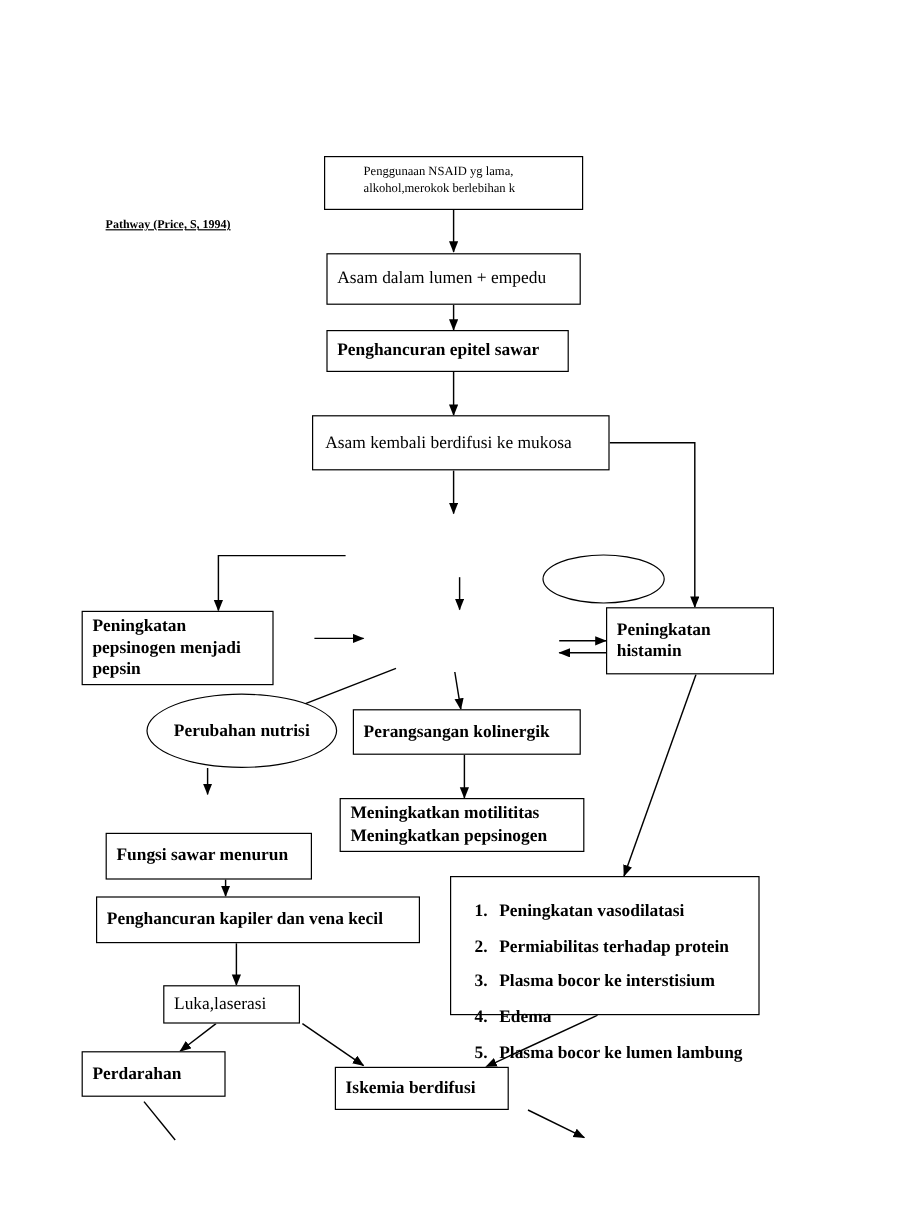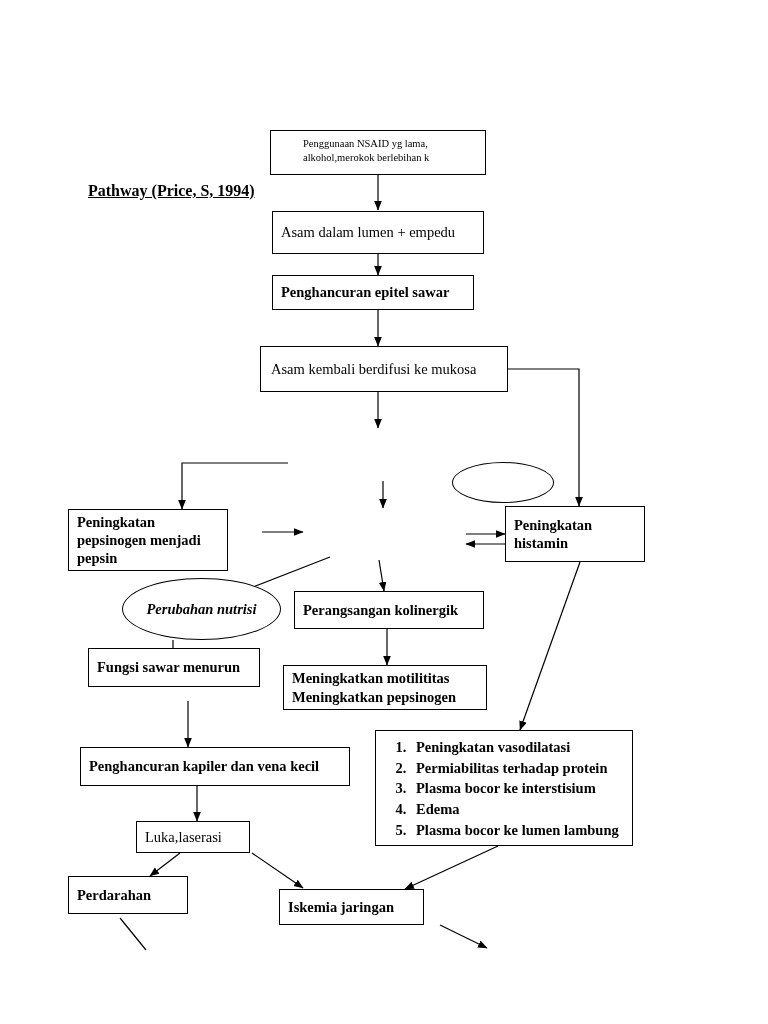--- a/index.html
+++ b/index.html
@@ -41,47 +41,46 @@
   .ellipse {
     position: absolute;
     border: 1px solid #000000;
     border-radius: 50%;
     background: #ffffff;
     box-sizing: border-box;
     display: flex;
     align-items: center;
     justify-content: center;
     text-align: center;
-    font-style: italic;
     font-weight: bold;
     font-size: 14.5px;
     line-height: 1.3;
   }
   .title {
     position: absolute;
     font-weight: bold;
-    font-size: 16px;
+    font-size: 10px;
     text-decoration: underline;
     white-space: nowrap;
   }
   .list-box {
     position: absolute;
     border: 1px solid #000000;
     background: #ffffff;
     box-sizing: border-box;
     font-weight: bold;
     font-size: 14.5px;
     padding: 8px 10px 8px 12px;
   }
   .list-box ol {
     margin: 0;
     padding-left: 22px;
   }
   .list-box li {
-    margin: 0 0 3px 0;
+    margin: 12px 0 3px 0;
     padding-left: 6px;
     line-height: 1.22;
   }
   svg.arrows {
     position: absolute;
     left: 0;
     top: 0;
     width: 768px;
     height: 1024px;
     pointer-events: none;
@@ -165,29 +164,29 @@
 
 
   <div class="box normal bold" style="left:505px; top:506px; width:140px; height:56px;">Peningkatan histamin</div>
 
   <div class="ellipse" style="left:122px; top:578px; width:159px; height:62px;">Perubahan nutrisi</div>
 
   <div class="box normal bold" style="left:294px; top:591px; width:190px; height:38px;">Perangsangan kolinergik</div>
 
   <div class="box normal bold" style="left:283px; top:665px; width:204px; height:45px;">Meningkatkan motilititas Meningkatkan pepsinogen</div>
 
-  <div class="box normal bold" style="left:88px; top:648px; width:172px; height:39px;">Fungsi sawar menurun</div>
+  <div class="box normal bold" style="left:88px; top:694px; width:172px; height:39px;">Fungsi sawar menurun</div>
 
   <div class="box normal bold" style="left:80px; top:747px; width:270px; height:39px;">Penghancuran kapiler dan vena kecil</div>
 
   <div class="box normal" style="left:136px; top:821px; width:114px; height:32px;">Luka,laserasi</div>
 
   <div class="box normal bold" style="left:68px; top:876px; width:120px; height:38px;">Perdarahan</div>
 
-  <div class="box normal bold" style="left:279px; top:889px; width:145px; height:36px;">Iskemia jaringan</div>
+  <div class="box normal bold" style="left:279px; top:889px; width:145px; height:36px;">Iskemia berdifusi</div>
 
   <div class="list-box" style="left:375px; top:730px; width:258px; height:116px;">
     <ol>
       <li>Peningkatan vasodilatasi</li>
       <li>Permiabilitas terhadap protein</li>
       <li>Plasma bocor ke interstisium</li>
       <li>Edema</li>
       <li>Plasma bocor ke lumen lambung</li>
     </ol>
   </div>

